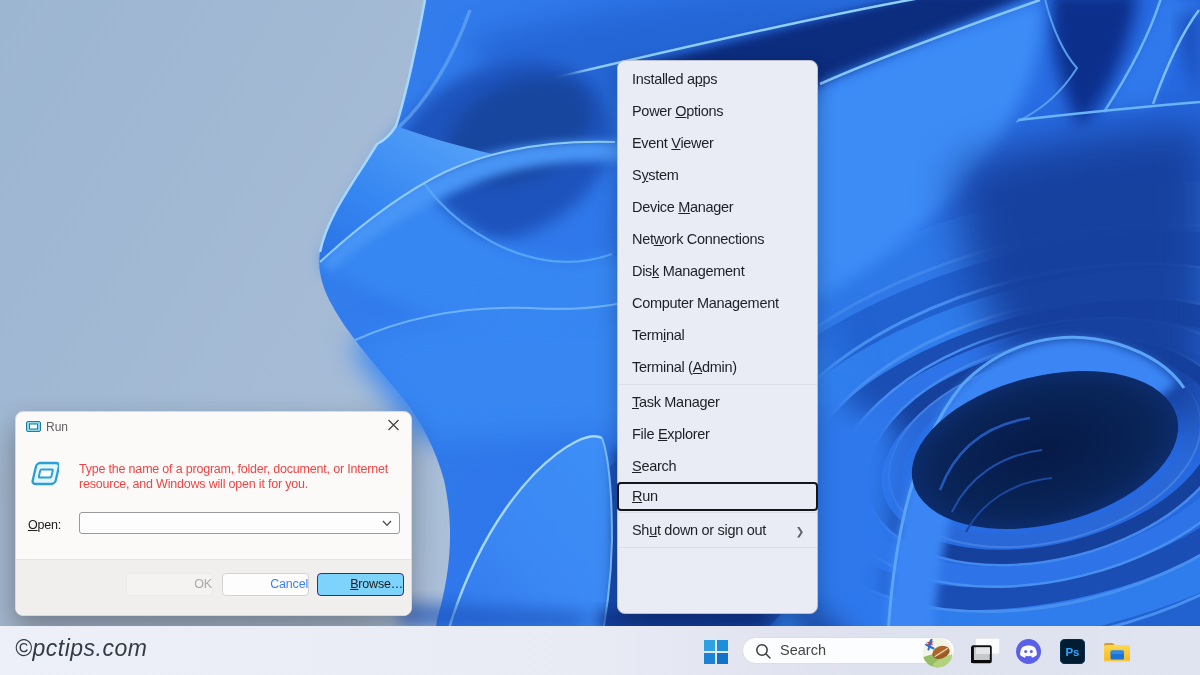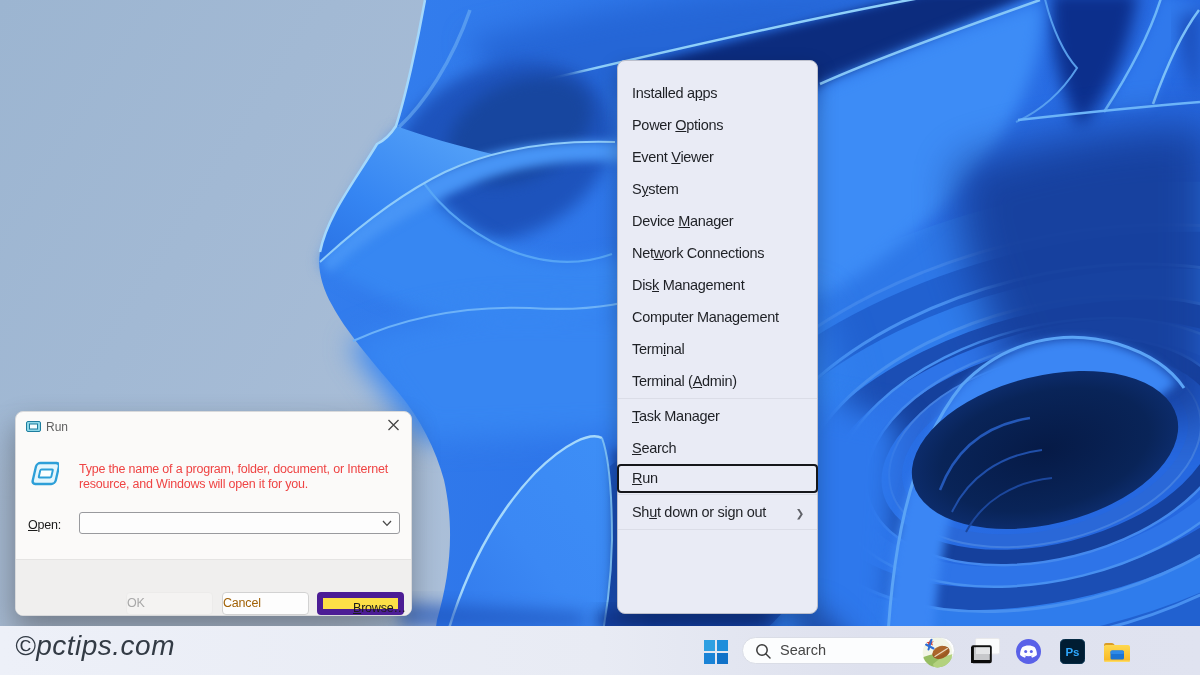--- a/index.html
+++ b/index.html
@@ -3,48 +3,48 @@
 <meta charset="utf-8">
 <style>
   * { margin:0; padding:0; box-sizing:border-box; }
   html,body { width:1200px; height:675px; overflow:hidden; font-family:"Liberation Sans", sans-serif; }
   #stage { position:relative; width:1200px; height:675px; overflow:hidden; background:#a6bcd6; }
   #wall { position:absolute; left:0; top:0; }
 
   
   #menu { position:absolute; left:617px; top:60px; width:201px; height:554px;
           background:#e9ebf5; border:1px solid #bcbfcc; border-radius:8px;
-          box-shadow:0 8px 20px rgba(0,0,0,.25); padding-top:16px;
+          box-shadow:0 8px 20px rgba(0,0,0,.25); padding-top:2px;
           font-size:14.5px; letter-spacing:-0.3px; color:#1e2025; }
   .mi { position:relative; height:32px; line-height:32px; padding-left:14px; white-space:nowrap; }
   .msep { height:1px; background:#dbdde7; margin:1px 0; }
   #runitem { border:2px solid #15161a; border-radius:4px; margin:0 -1px; height:29px; line-height:25px; padding-left:13px; }
   .chev { position:absolute; right:13px; top:1px; color:#5f6168; font-size:10.5px; }
 
   
   #rundlg { position:absolute; left:15px; top:411px; width:397px; height:205px;
             background:#fbfaf9; border:1px solid #d8d9db; border-radius:8px;
             box-shadow:0 12px 28px rgba(0,0,0,.30); overflow:hidden; font-size:12.5px; letter-spacing:-0.2px; }
   #rdtitle .ttxt { position:absolute; left:30px; top:8px; font-size:12px; color:#606060; letter-spacing:0; }
   #rdx { position:absolute; right:8px; top:3px; width:19px; height:19px; }
   .rtext { position:absolute; left:63px; top:50px; width:330px; color:#ef4444; line-height:15px; }
   .openlbl { position:absolute; left:12px; top:106px; color:#1b1b1b; }
   .combo { position:absolute; left:63px; top:100px; width:321px; height:22px; background:#fdfdfd;
            border:1px solid #999a9e; border-radius:3px; }
   #rdfoot { position:absolute; left:0; bottom:0; width:100%; height:56px; background:#f0efee; border-top:1px solid #e5e4e3; }
   .btn { position:absolute; top:13px; width:87px; height:23px; border-radius:4px;
-         text-align:left; line-height:21px;margin-top:19px; }
+         text-align:right; line-height:21px; }
   #bok { left:110px; background:#f4f3f2; border:1px solid #eceBea; color:#a8a8a8; }
-  #bcancel { left:206px; background:#fdfdfd; border:1px solid #d2d2d2; color:#a16207; }
-  #bbrowse { left:301px; background:#fde047; border:6px solid #4c1d95; color:#1b1b1b;padding-left:30px; }
+  #bcancel { left:206px; background:#fdfdfd; border:1px solid #d2d2d2; color:#3b82f6; }
+  #bbrowse { left:301px; background:#7dd3fc; border:1px solid #4c1d95; color:#1b1b1b;padding-left:30px; }
 
   
   #taskbar { position:absolute; left:0; bottom:0; width:1200px; height:49px;
              background:linear-gradient(90deg,#edf0f8 0%,#e8ebf4 50%,#dee1ee 72%,#e0e3f0 100%); }
-  #wmark { position:absolute; left:15px; bottom:13px; font-size:28px; font-style:italic; color:#333b45;
+  #wmark { position:absolute; left:15px; bottom:13px; font-size:23px; font-style:italic; color:#333b45;
            letter-spacing:0.5px; }
   #searchpill { position:absolute; left:742px; top:11px; width:213px; height:27px; background:#fcfdfe;
                 border:1px solid #dadde6; border-radius:14px; }
   #searchpill .stxt { position:absolute; left:37px; top:4px; font-size:14.5px; color:#464646; }
   .tbicon { position:absolute; top:13px; }
 </style>
 </head>
 <body>
 <div id="stage">
   <svg id="wall" width="1200" height="675" viewBox="0 0 1200 675">
@@ -183,20 +183,21 @@
     <div class="mi">Event <u>V</u>iewer</div>
     <div class="mi">S<u>y</u>stem</div>
     <div class="mi">Device <u>M</u>anager</div>
     <div class="mi">Net<u>w</u>ork Connections</div>
     <div class="mi">Dis<u>k</u> Management</div>
     <div class="mi">Computer Mana<u>g</u>ement</div>
     <div class="mi">Term<u>i</u>nal</div>
     <div class="mi">Terminal (<u>A</u>dmin)</div>
     <div class="msep"></div>
     <div class="mi"><u>T</u>ask Manager</div>
+    <div class="mi">File <u>E</u>xplorer</div>
     <div class="mi"><u>S</u>earch</div>
     <div class="mi" id="runitem"><u>R</u>un</div>
     <div class="msep"></div>
     <div class="mi">Sh<u>u</u>t down or sign out<span class="chev">❯</span></div>
     <div class="msep"></div>
   </div>
 
   <div id="rundlg">
     <div id="rdtitle">
       <svg style="position:absolute;left:10px;top:9px" width="15" height="11" viewBox="0 0 15 11">

